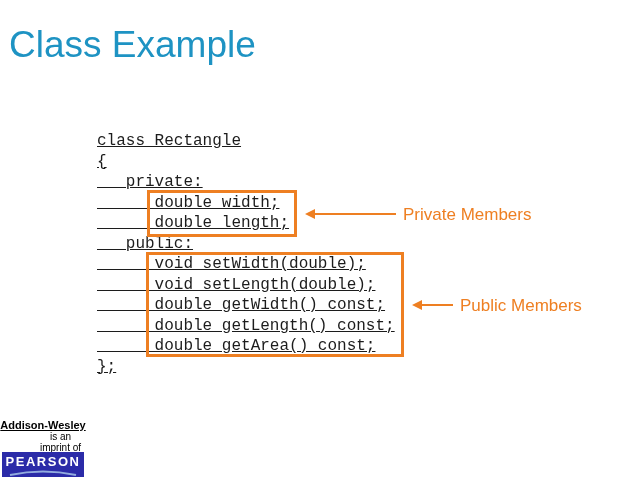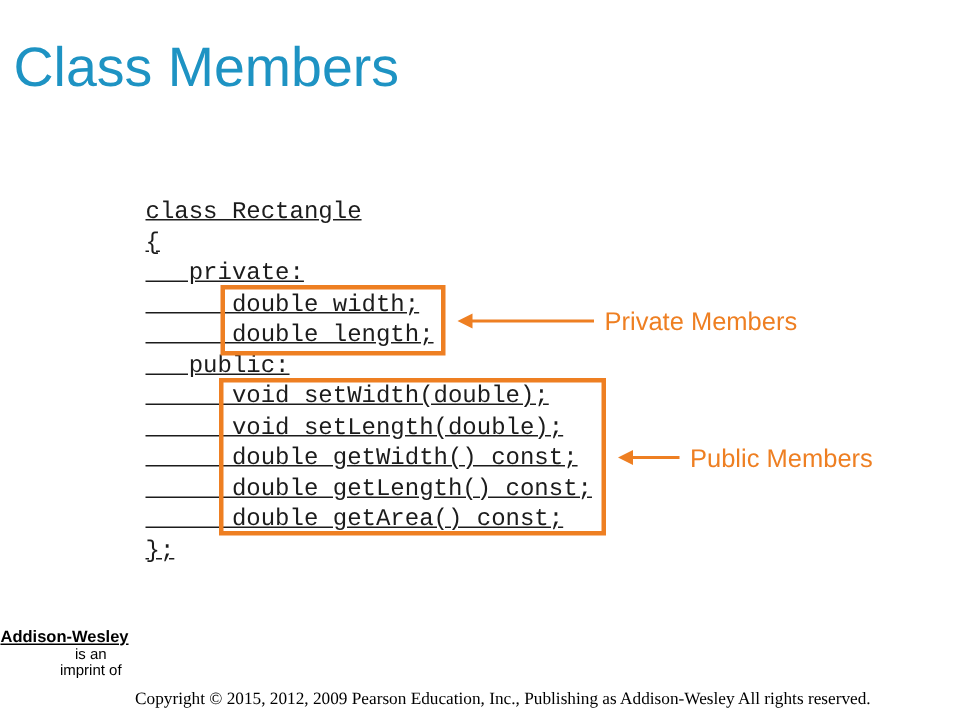--- a/index.html
+++ b/index.html
@@ -111,21 +111,21 @@
     font-size: 11.5px;
     color: #000;
     white-space: nowrap;
   }
 </style>
 </head>
 <body>
 
 <div class="slide">
 
-  <h1 class="slide-title">Class Members</h1>
+  <h1 class="slide-title">Class Example</h1>
 
   <pre class="code-block">class Rectangle
 {
    private:
       double width;
       double length;
    public:
       void setWidth(double);
       void setLength(double);
       double getWidth() const;
@@ -142,16 +142,21 @@
 
   <div class="arrow-head arrow-head-public"></div>
   <div class="arrow-line arrow-line-public"></div>
   <div class="annot-label label-public">Public Members</div>
 
   <div class="imprint">
     <div class="imprint-line1">Addison-Wesley</div>
     <div class="imprint-line2">is an imprint of</div>
   </div>
 
+  <div class="pearson-logo">
+    <span class="pearson-text">PEARSON</span>
+    <svg class="pearson-swoosh" width="72" height="8" viewBox="0 0 72 8">
+      <path d="M3 7 Q36 0 69 7" stroke="#93ACDF" stroke-width="2" fill="none"></path>
+    </svg>
+  </div>
 
-  <div class="copyright">Copyright © 2015, 2012, 2009 Pearson Education, Inc., Publishing as Addison-Wesley All rights reserved.</div>
 
 </div>
 
 </body></html>

